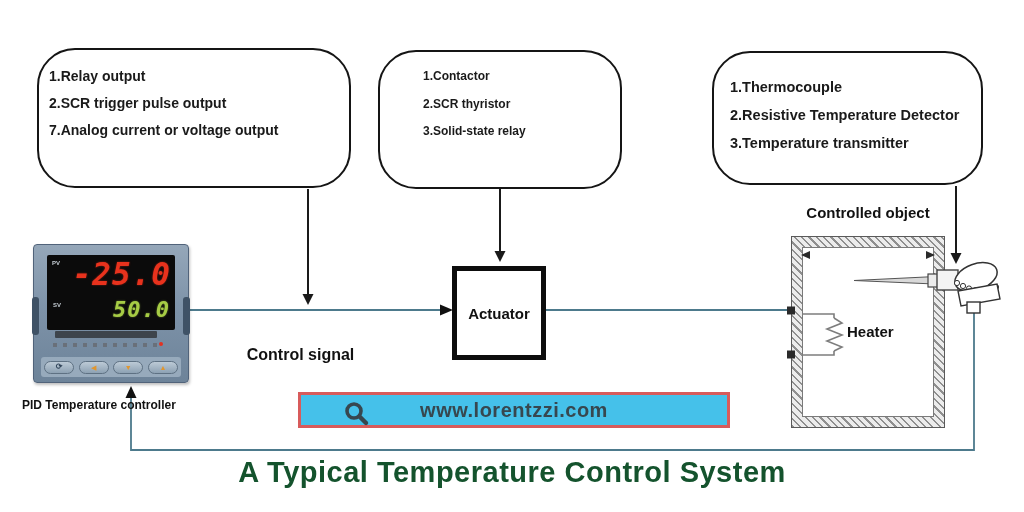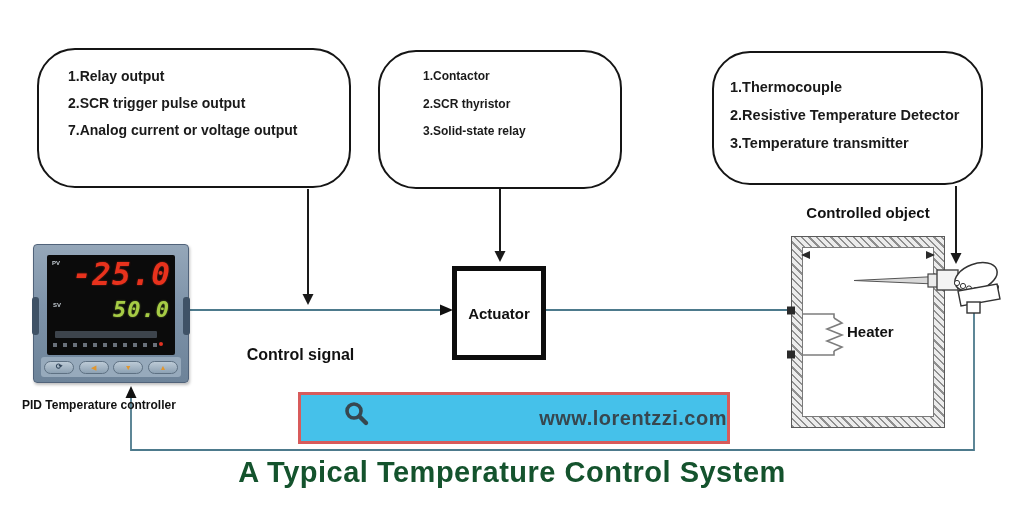--- a/index.html
+++ b/index.html
@@ -6,21 +6,21 @@
   .canvas{
     position:relative;width:1024px;height:512px;background:#fff;overflow:hidden;
     font-family:"Liberation Sans",sans-serif;color:#111;
   }
   
   .bubble{
     position:absolute;box-sizing:border-box;background:#fff;
     border:2.5px solid #151515;border-radius:38px;z-index:3;
   }
   .bubble .line{font-weight:bold;color:#1a1a1a;white-space:nowrap;}
-  .bubble-1{left:37px;top:48px;width:314px;height:140px;padding:13px 6px 0 29px;}
+  .bubble-1{left:37px;top:48px;width:314px;height:140px;padding:13px 6px 0 10px;}
   .bubble-1 .line{font-size:14px;line-height:27px;}
   .bubble-2{left:378px;top:50px;width:244px;height:139px;padding:11px 0 0 43px;}
   .bubble-2 .line{font-size:12px;line-height:27.5px;}
   .bubble-3{left:712px;top:51px;width:271px;height:134px;padding:20px 0 0 16px;}
   .bubble-3 .line{font-size:14.5px;line-height:28px;}
   
   .overlay{position:absolute;left:0;top:0;width:1024px;height:512px;z-index:2;pointer-events:none;}
   
   .lbl{position:absolute;font-weight:bold;color:#111;z-index:3;white-space:nowrap;}
   .lbl-control-signal{left:228px;top:346px;width:145px;text-align:center;font-size:16px;}
@@ -51,21 +51,21 @@
   .device{
     position:absolute;left:33px;top:244px;width:154px;height:137px;z-index:3;
     background:linear-gradient(180deg,#95a7b9 0%,#7e93a9 45%,#6d8399 100%);
     border:1px solid #51637a;border-radius:4px;box-shadow:1px 2px 3px rgba(0,0,0,.25);
   }
   .device .clip{
     position:absolute;width:7px;height:38px;background:#3f5266;border-radius:3px;top:52px;
   }
   .clip-left{left:-2px;} .clip-right{right:-2px;}
   .device .display{
-    position:absolute;left:13px;top:10px;width:128px;height:100px;background:#0b0b0b;border-radius:2px;
+    position:absolute;left:13px;top:10px;width:128px;height:75px;background:#0b0b0b;border-radius:2px;
   }
   .seg{
     font-family:"DejaVu Sans Mono",monospace;font-weight:bold;font-style:italic;
     position:absolute;letter-spacing:1px;line-height:1;
   }
   .pv{right:4px;top:4px;font-size:31px;color:#e8321d;text-shadow:0 0 2px rgba(232,50,29,.6);}
   .sv{right:5px;top:44px;font-size:22px;color:#a6cc45;text-shadow:0 0 2px rgba(166,204,69,.6);}
   .tiny-lbl{position:absolute;font-size:6px;color:#c4ccd3;font-weight:bold;}
   .tiny-pv{left:5px;top:5px;} .tiny-sv{left:6px;top:47px;}
   .bargraph{position:absolute;left:8px;top:76px;width:102px;height:7px;background:#3d444c;border-radius:1px;}
@@ -79,22 +79,22 @@
     background:#97aabc;display:flex;align-items:center;justify-content:space-between;padding:0 3px;box-sizing:border-box;
   }
   .dev-btn{
     width:30px;height:13px;border-radius:7px;border:1px solid #5e7183;box-sizing:border-box;
     background:linear-gradient(180deg,#bccad6,#8da1b3);display:flex;align-items:center;justify-content:center;
     font-size:8px;line-height:1;
   }
   .g-dark{color:#31455a;font-weight:bold;} .g-orange{color:#e0962f;font-size:7px;}
   
   .banner{
-    position:absolute;left:298px;top:392px;width:432px;height:52px;box-sizing:border-box;
-    background:#45c1ea;border:3px solid #d85b5b;z-index:3;display:flex;align-items:center;justify-content:flex-end;
+    position:absolute;left:298px;top:392px;width:432px;height:36px;box-sizing:border-box;
+    background:#45c1ea;border:3px solid #d85b5b;z-index:3;display:flex;align-items:center;justify-content:center;
     cursor:pointer;
   }
   .banner .url{font-size:20px;font-weight:bold;color:#37474f;letter-spacing:0.5px;}
   .banner .mag{position:absolute;left:42px;top:5px;}
 </style>
 </head>
 <body>
 
 <div class="canvas">
 

